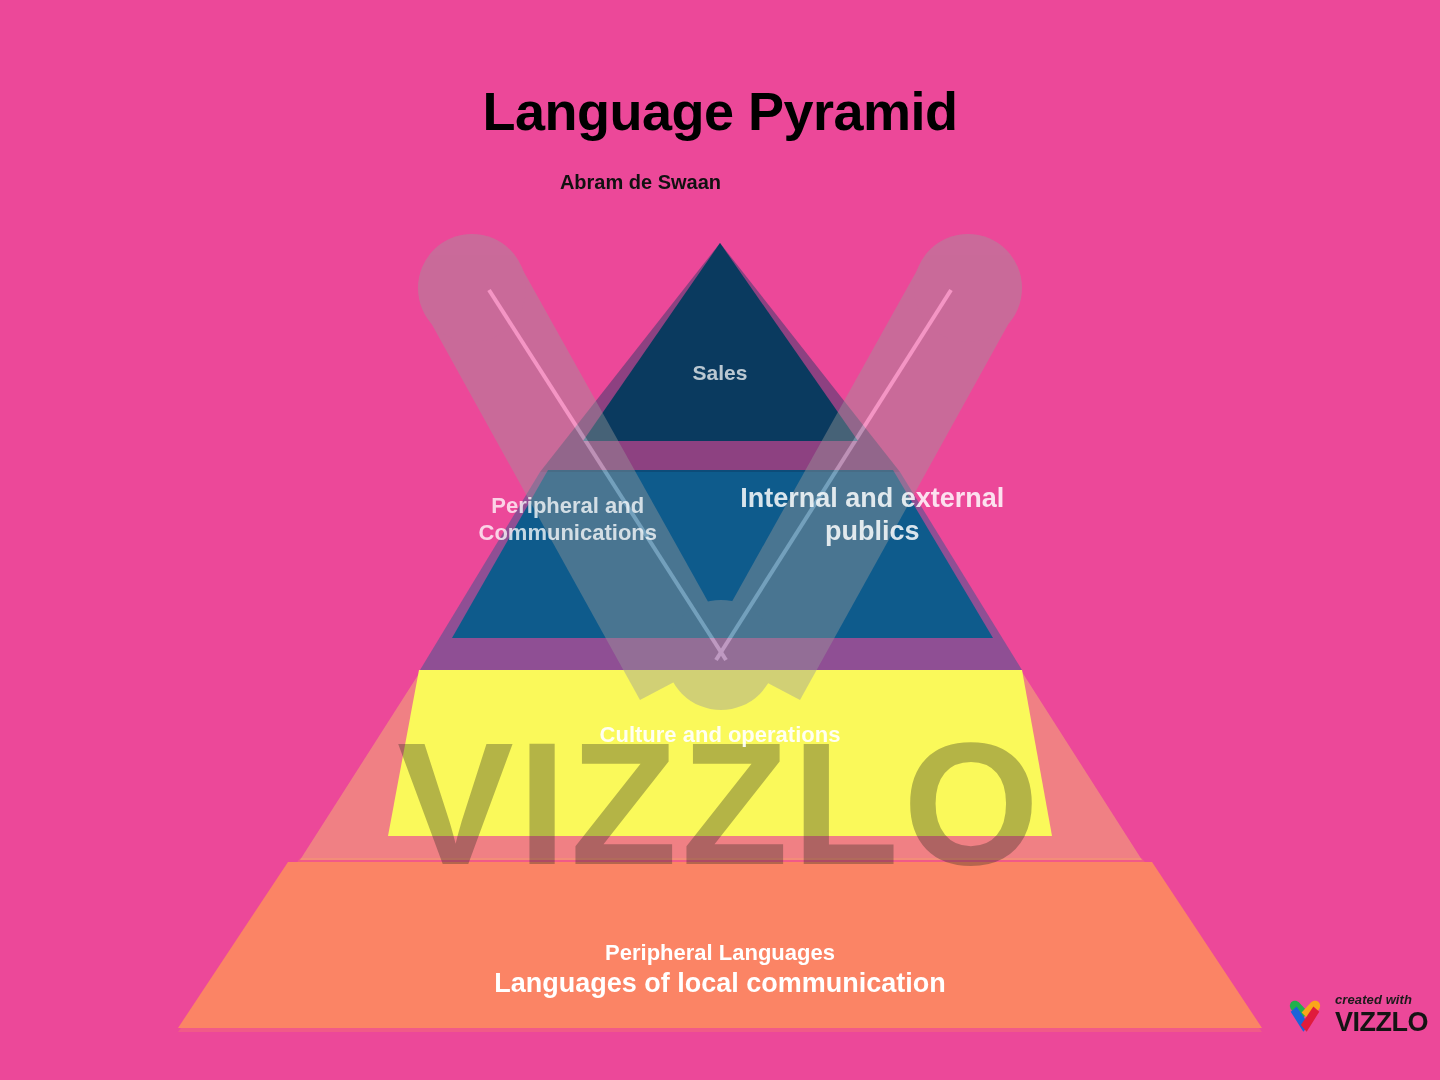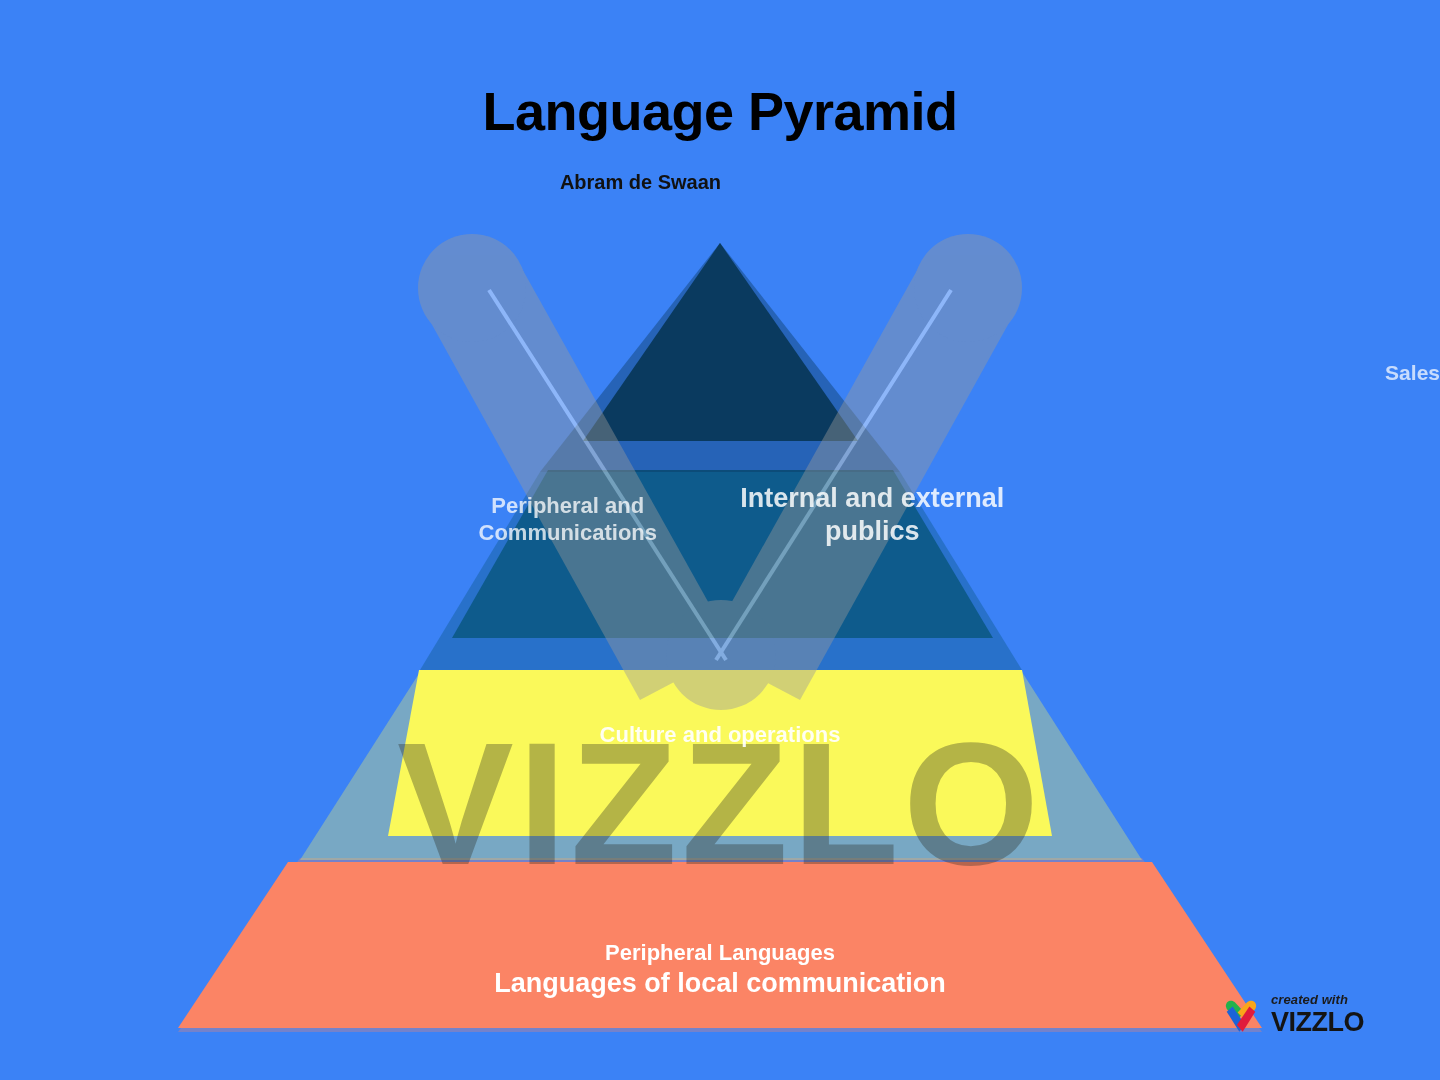--- a/index.html
+++ b/index.html
@@ -9,21 +9,21 @@
   }
   body {
     font-family: "Liberation Sans", sans-serif;
     -webkit-font-smoothing: antialiased;
   }
 
   #stage {
     position: relative;
     width: 1440px;
     height: 1080px;
-    background: #3b82f6;
+    background: #ec4899;
     overflow: hidden;
   }
 
   
   #chart-title {
     position: absolute;
     left: 0;
     top: 82px;
     width: 1440px;
     text-align: center;
@@ -73,21 +73,21 @@
     font-size: 22px;
     display: block;
   }
   .level-sub {
     font-weight: bold;
     font-size: 27px;
     display: block;
   }
 
   
-  #level-text-0 { left: 0; top: 360px; text-align: right; }
+  #level-text-0 { left: 0; top: 360px; }
   #level-text-0 .level-title { font-size: 21px; }
 
   #level-text-1 { left: 0; top: 482px; }
   #level-text-2 { left: 0; top: 715px; }
   #level-text-3 { left: 0; top: 940px; }
 
   
   #watermark-v {
     position: absolute;
     left: 0; top: 0;
@@ -103,21 +103,21 @@
     font-weight: bold;
     letter-spacing: 4px;
     color: rgba(40, 40, 30, 0.33);
     pointer-events: none;
     line-height: 1;
   }
 
   
   #vizzlo-badge {
     position: absolute;
-    left: 1220px;
+    left: 1284px;
     top: 993px;
     display: flex;
     align-items: center;
     gap: 9px;
   }
   #vizzlo-badge-text {
     display: flex;
     flex-direction: column;
     justify-content: center;
     line-height: 1;

